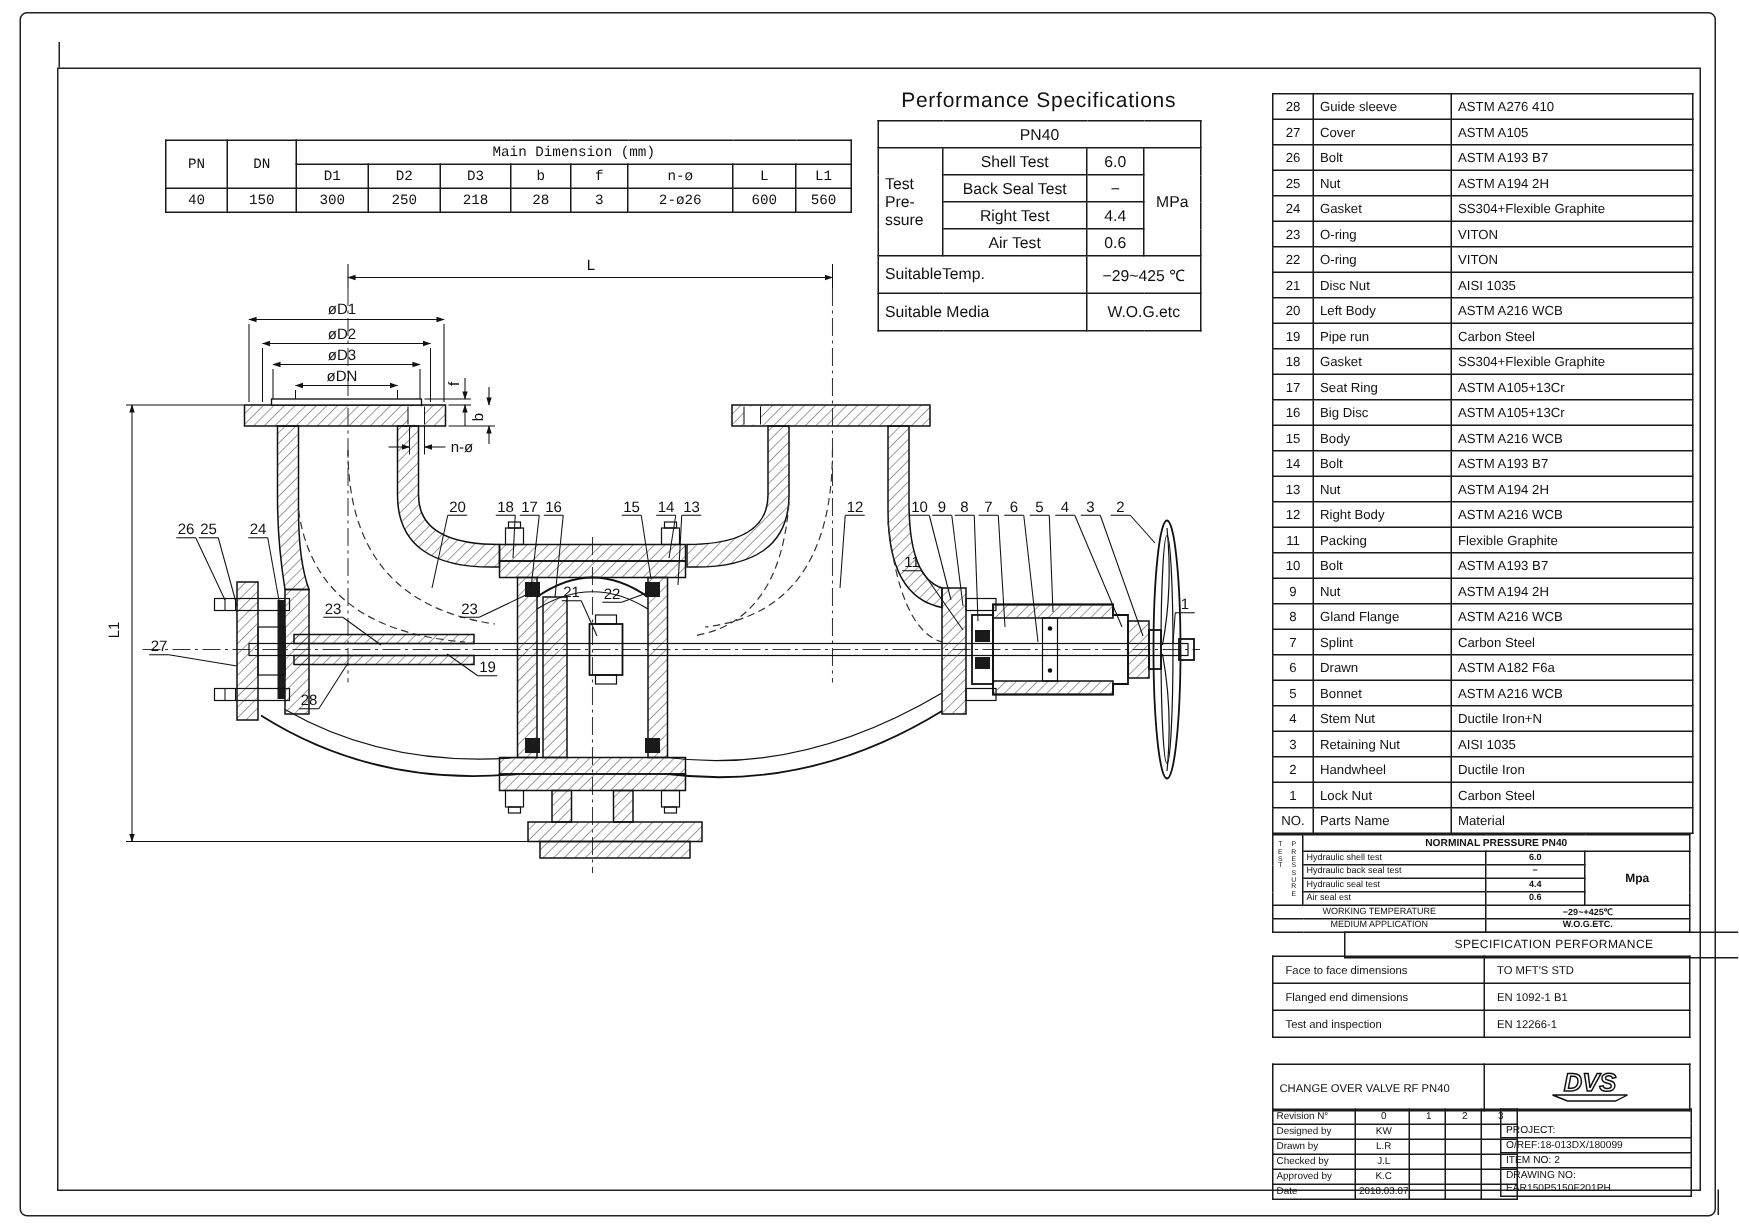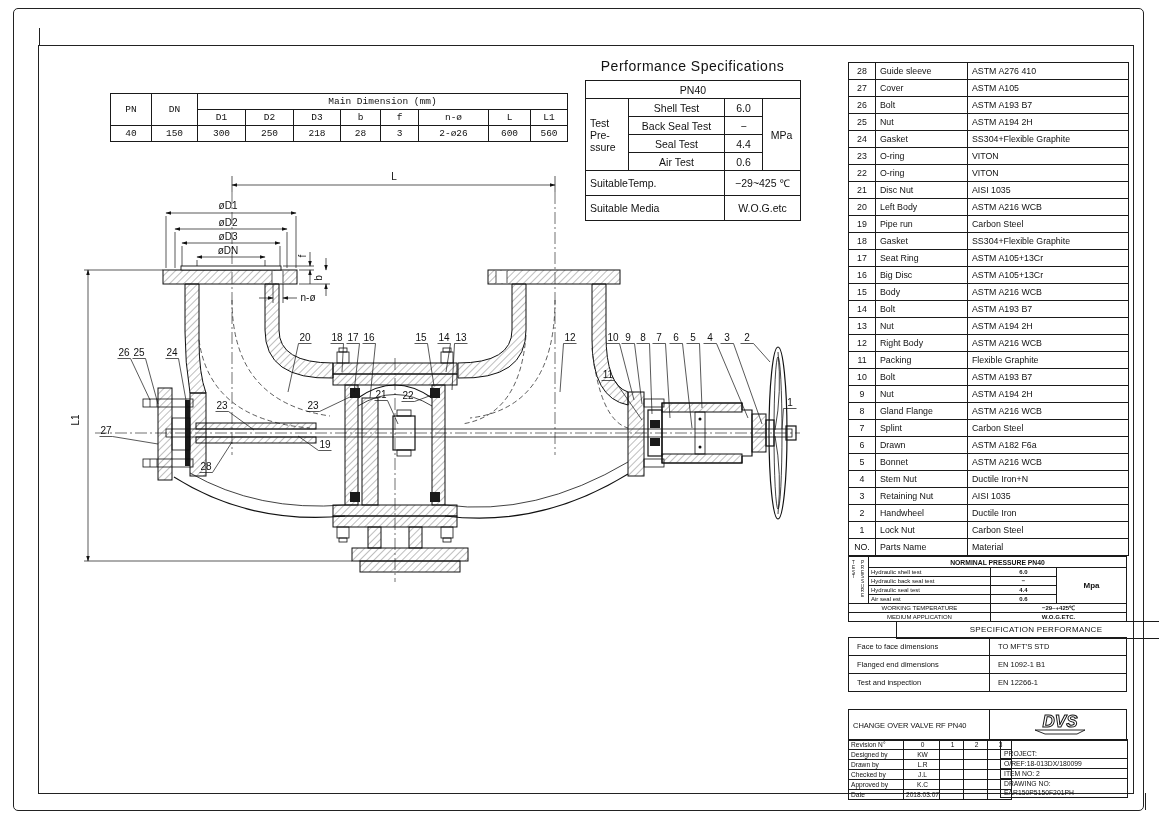--- a/index.html
+++ b/index.html
@@ -125,21 +125,21 @@
       <td rowspan="4" class="lbl" id="perf-presslbl">Test<br>Pre-<br>ssure</td>
       <td style="height:17px;">Shell Test</td>
       <td>6.0</td>
       <td rowspan="4">MPa</td>
     </tr>
     <tr>
           <td style="height:17px;">Back Seal Test</td>
           <td>−</td>
         </tr>
     <tr>
-          <td style="height:17px;">Seal Test</td>
+          <td style="height:17px;">Right Test</td>
           <td>4.4</td>
         </tr>
     <tr>
           <td style="height:17px;">Air Test</td>
           <td>0.6</td>
         </tr>
     <tr>
       <td colspan="2" class="lbl" style="height:24px;">SuitableTemp.</td>
       <td colspan="2">−29~425 ℃</td>
     </tr>

